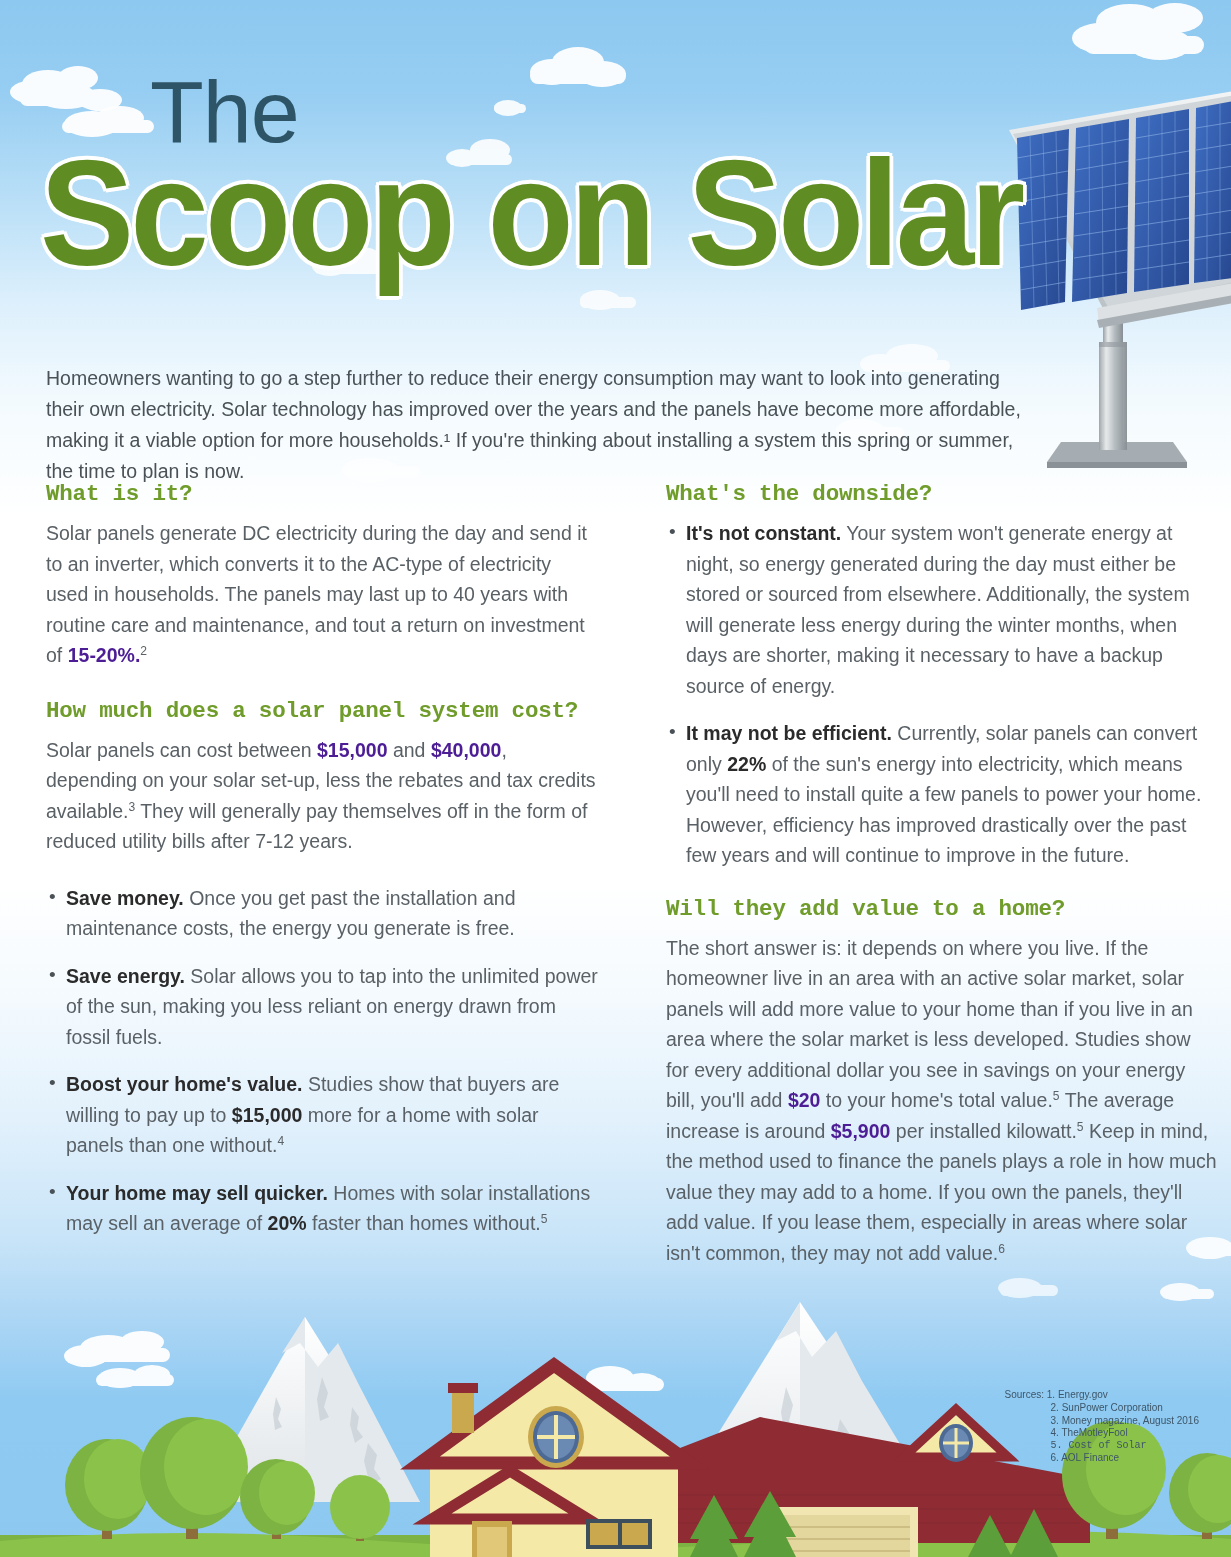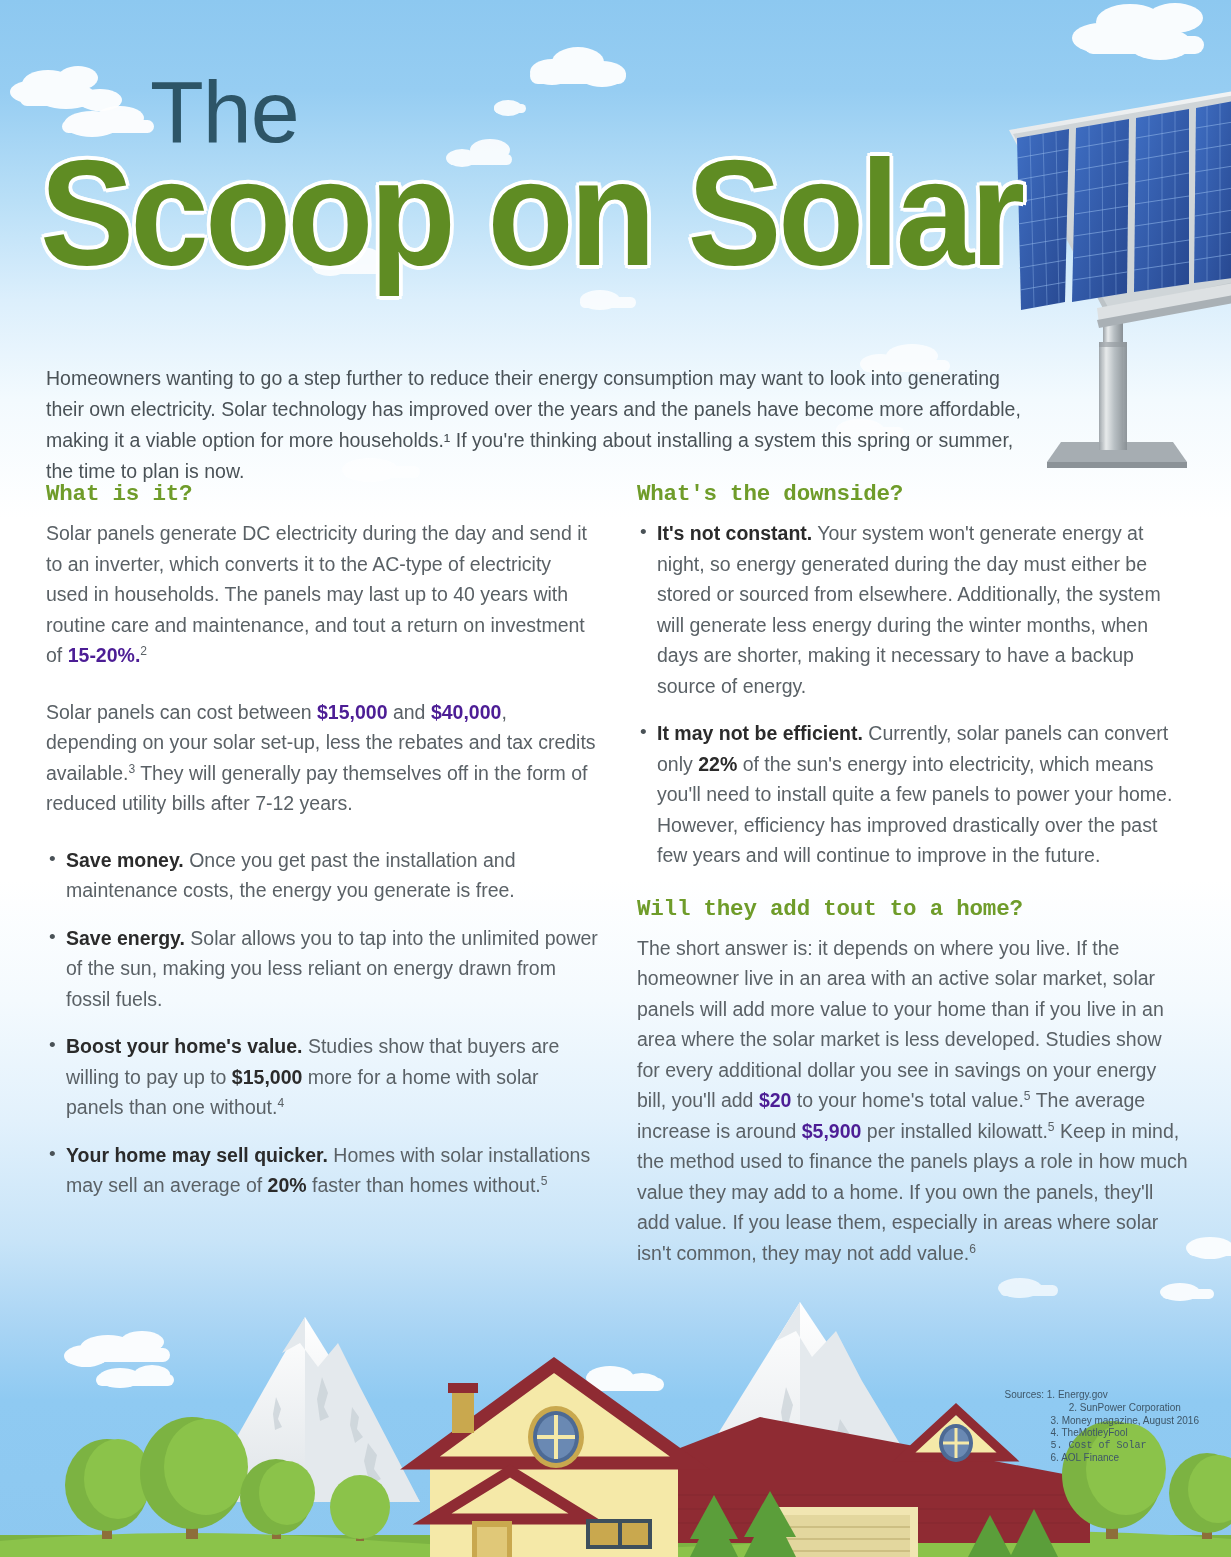--- a/index.html
+++ b/index.html
@@ -61,21 +61,21 @@
   .solar-art{position:absolute;right:-6px;top:30px;width:260px;height:450px;}
 
   
   .intro{
     position:absolute;left:46px;top:343px;width:985px;
     font-size:19.5px;line-height:31px;color:#4a5257;
   }
   .cols{position:absolute;left:0;top:480px;width:1231px;}
   .col{position:absolute;top:0;width:552px;}
   .col.left{left:46px;}
-  .col.right{left:637px;}
+  .col.right{left:666px;}
   h2.sec{
     font-size:22.5px;font-weight:bold;color:#6f9c2a;
     margin:0 0 10px 0;line-height:1.25;letter-spacing:-0.2px;font-family:Liberation Mono, monospace;
   }
   .sec-body{
     font-size:19.5px;line-height:30.5px;color:#5a6166;margin:0 0 26px 0;
   }
   .sec-body b{color:#4c1d95;font-weight:bold;}
   sup{font-size:0.62em;vertical-align:super;line-height:0;}
   ul.bullets{margin:0 0 24px 0;padding:0;list-style:none;}
@@ -295,39 +295,40 @@
 
   <p class="intro">Homeowners wanting to go a step further to reduce their energy consumption may want to look into generating their own electricity. Solar technology has improved over the years and the panels have become more affordable, making it a viable option for more households.¹ If you're thinking about installing a system this spring or summer, the time to plan is now.</p>
 
   <div class="cols">
 
     <div class="col left">
 
       <h2 class="sec">What is it?</h2>
       <p class="sec-body"><span>Solar panels generate DC electricity during the day and send it to an inverter, which converts it to the AC-type of electricity used in households. The panels may last up to 40 years with routine care and maintenance, and tout a return on investment of </span><b>15-20%.</b><sup>2</sup></p>
 
+      <h2 class="sec">How much does a solar panel system cost?</h2>
       <p class="sec-body"><span>Solar panels can cost between </span><b>$15,000</b><span> and </span><b>$40,000</b><span>, depending on your solar set-up, less the rebates and tax credits available.</span><sup>3</sup><span> They will generally pay themselves off in the form of reduced utility bills after 7-12 years.</span></p>
 
       <ul class="bullets">
         <li><b>Save money.</b><span> Once you get past the installation and maintenance costs, the energy you generate is free.</span></li>
         <li><b>Save energy.</b><span> Solar allows you to tap into the unlimited power of the sun, making you less reliant on energy drawn from fossil fuels.</span></li>
         <li><b>Boost your home's value.</b><span> Studies show that buyers are willing to pay up to </span><b>$15,000</b><span> more for a home with solar panels than one without.</span><sup>4</sup></li>
         <li><b>Your home may sell quicker.</b><span> Homes with solar installations may sell an average of </span><b>20%</b><span> faster than homes without.</span><sup>5</sup></li>
       </ul>
     </div>
 
     <div class="col right">
 
       <h2 class="sec">What's the downside?</h2>
       <ul class="bullets">
         <li><b>It's not constant.</b><span> Your system won't generate energy at night, so energy generated during the day must either be stored or sourced from elsewhere. Additionally, the system will generate less energy during the winter months, when days are shorter, making it necessary to have a backup source of energy.</span></li>
         <li><b>It may not be efficient.</b><span> Currently, solar panels can convert only </span><b>22%</b><span> of the sun's energy into electricity, which means you'll need to install quite a few panels to power your home. However, efficiency has improved drastically over the past few years and will continue to improve in the future.</span></li>
       </ul>
 
-      <h2 class="sec spacer-top">Will they add tout to a home?</h2>
+      <h2 class="sec spacer-top">Will they add value to a home?</h2>
       <p class="sec-body"><span>The short answer is: it depends on where you live. If the homeowner live in an area with an active solar market, solar panels will add more value to your home than if you live in an area where the solar market is less developed. Studies show for every additional dollar you see in savings on your energy bill, you'll add </span><b>$20</b><span> to your home's total value.</span><sup>5</sup><span> The average increase is around </span><b>$5,900</b><span> per installed kilowatt.</span><sup>5</sup><span> Keep in mind, the method used to finance the panels plays a role in how much value they may add to a home. If you own the panels, they'll add value. If you lease them, especially in areas where solar isn't common, they may not add value.</span><sup>6</sup></p>
     </div>
   </div>
 
   <svg class="landscape" viewBox="0 0 1231 300" preserveAspectRatio="none">
     <defs>
       <linearGradient id="snowGrad" x1="0" y1="0" x2="0" y2="1">
         <stop offset="0%" stop-color="#ffffff"></stop>
         <stop offset="100%" stop-color="#dfe4e8"></stop>
       </linearGradient>
@@ -446,20 +447,20 @@
       <polygon points="690,282 714,238 738,282"></polygon>
       <polygon points="744,300 770,248 796,300"></polygon>
       <polygon points="744,280 770,234 796,280"></polygon>
       <polygon points="968,300 990,258 1012,300"></polygon>
       <polygon points="1010,300 1034,252 1058,300"></polygon>
     </g>
   </svg>
 
   <div class="sources">
     <div class="srow"><span class="lbl">Sources:</span> <span>1. Energy.gov</span></div>
-    <div class="srow" style="padding-left:46px;text-align:center;"><span>2. SunPower Corporation</span></div>
+    <div class="srow" style="padding-left:46px;"><span>2. SunPower Corporation</span></div>
     <div class="srow" style="padding-left:46px;"><span>3. Money magazine, August 2016</span></div>
     <div class="srow" style="padding-left:46px;"><span>4. TheMotleyFool</span></div>
     <div class="srow" style="padding-left:46px;font-family:Liberation Mono, monospace;"><span>5. Cost of Solar</span></div>
     <div class="srow" style="padding-left:46px;"><span>6. AOL Finance</span></div>
   </div>
 
 </div>
 
 </body></html>

